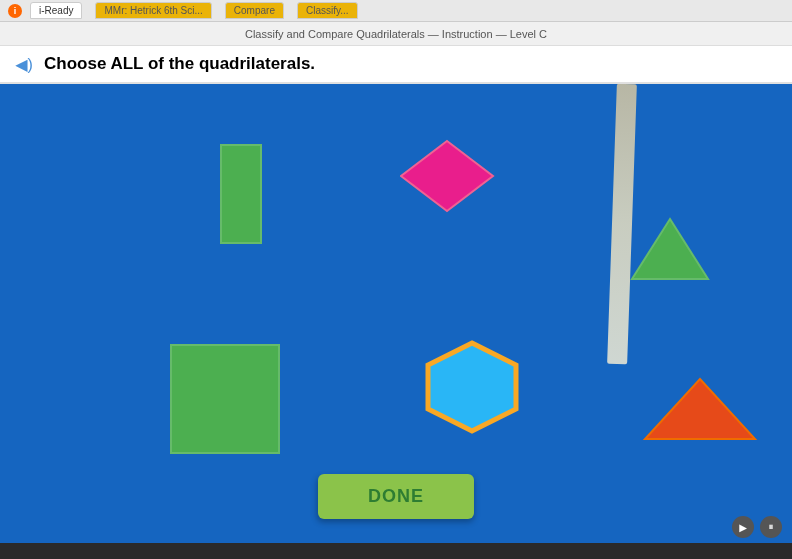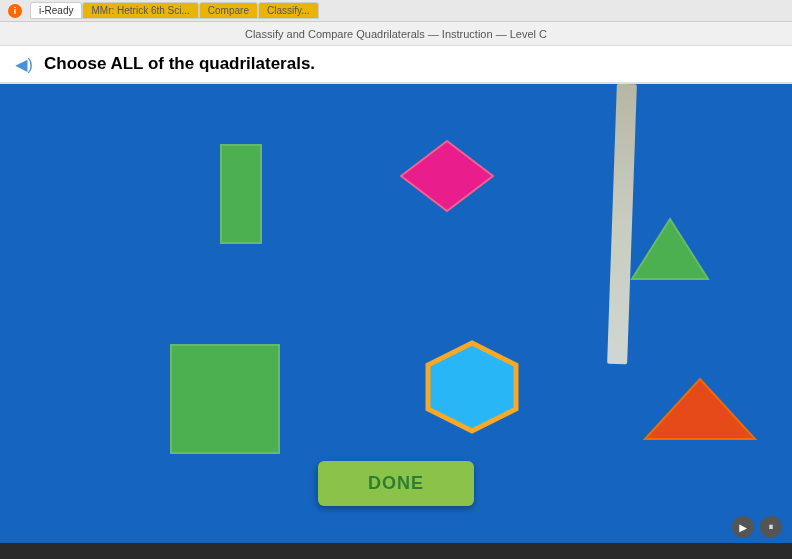--- a/index.html
+++ b/index.html
@@ -32,21 +32,21 @@
       font-size: 9px;
       display: flex;
       align-items: center;
       justify-content: center;
       color: white;
       font-weight: bold;
     }
     .browser-tabs {
       display: flex;
       align-items: center;
-      gap: 0;
+      gap: 13px;
       flex: 1;
       font-size: 10px;
     }
     .browser-tab {
       background: #eab308;
       border: 1px solid #ccc;
       border-radius: 3px 3px 0 0;
       padding: 2px 8px;
       font-size: 10px;
       color: #555;
@@ -151,21 +151,21 @@
 
     
     .orange-triangle {
       top: 285px;
       left: 640px;
     }
 
     
     .done-area {
       position: absolute;
-      bottom: 37px;
+      bottom: 24px;
       left: 50%;
       transform: translateX(-50%);
     }
     .done-button {
       background: #8bc34a;
       border: none;
       border-radius: 6px;
       padding: 12px 50px;
       font-size: 18px;
       font-weight: bold;

